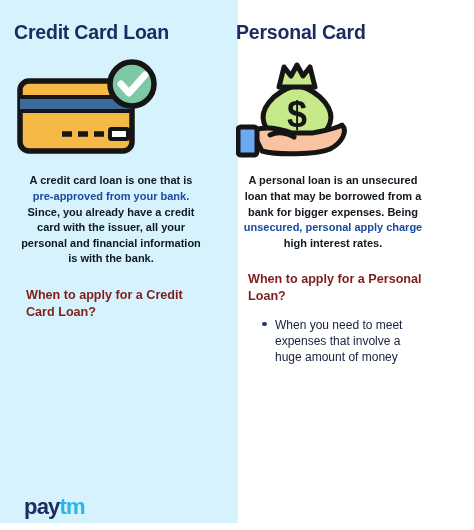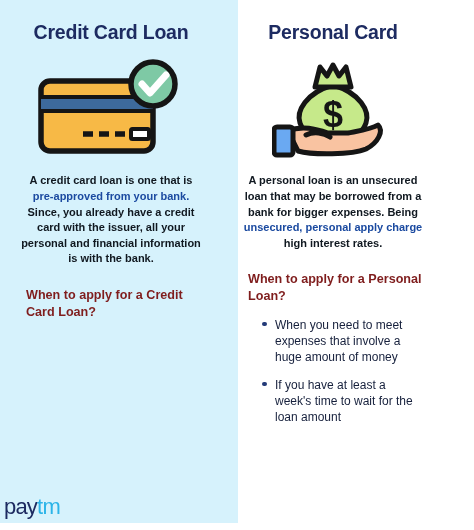--- a/index.html
+++ b/index.html
@@ -35,21 +35,21 @@
     width: 474px;
     height: 530px;
     display: flex;
     flex-direction: row;
   }
   .col {
     width: 222px;
     box-sizing: border-box;
     display: flex;
     flex-direction: column;
-    align-items: center;
+    align-items: flex-start;
     position: relative;
   }
   .col-left  { padding: 0 14px; }
   .col-right { padding: 0 14px; }
 
   .col-title {
     margin-top: 22px;
     font-size: 19.5px;
     font-weight: bold;
     color: #1d2b61;
@@ -115,24 +115,24 @@
     top: 5px;
     width: 4.6px;
     height: 4.6px;
     border-radius: 50%;
     background: #233a78;
   }
 
   
   .logo {
     position: absolute;
-    left: 4px;
+    left: 24px;
     bottom: 12px;
     font-size: 22px;
-    font-weight: normal;
+    font-weight: bold;
     letter-spacing: -0.8px;
     line-height: 1;
   }
   .logo .pay { color: #1d2b61; }
   .logo .tm  { color: #2bb4e8; }
 </style>
 </head>
 <body>
 
 <div id="infographic">
@@ -202,18 +202,17 @@
       </div>
 
       <div class="desc">
         <span>A personal loan is an unsecured loan that may be borrowed from a bank for bigger expenses. Being </span><span class="hl">unsecured, personal apply charge</span><span> high interest rates.</span>
       </div>
 
       <div class="subhead">When to apply for a Personal Loan?</div>
 
       <ul class="bullets">
         <li>When you need to meet expenses that involve a huge amount of money</li>
-        <li>If you have at least a week's time to wait for the loan amount</li>
       </ul>
     </div>
 
   </div>
 </div>
 
 </body></html>

